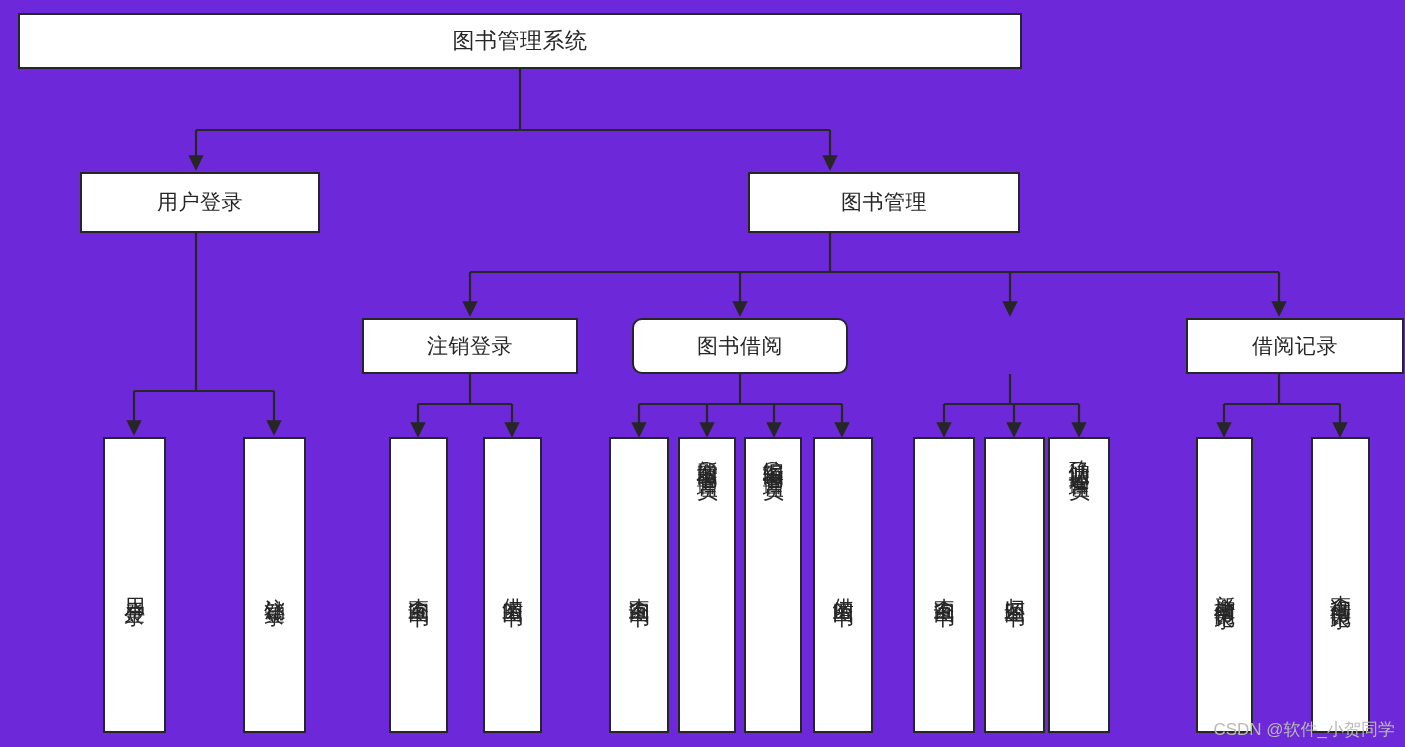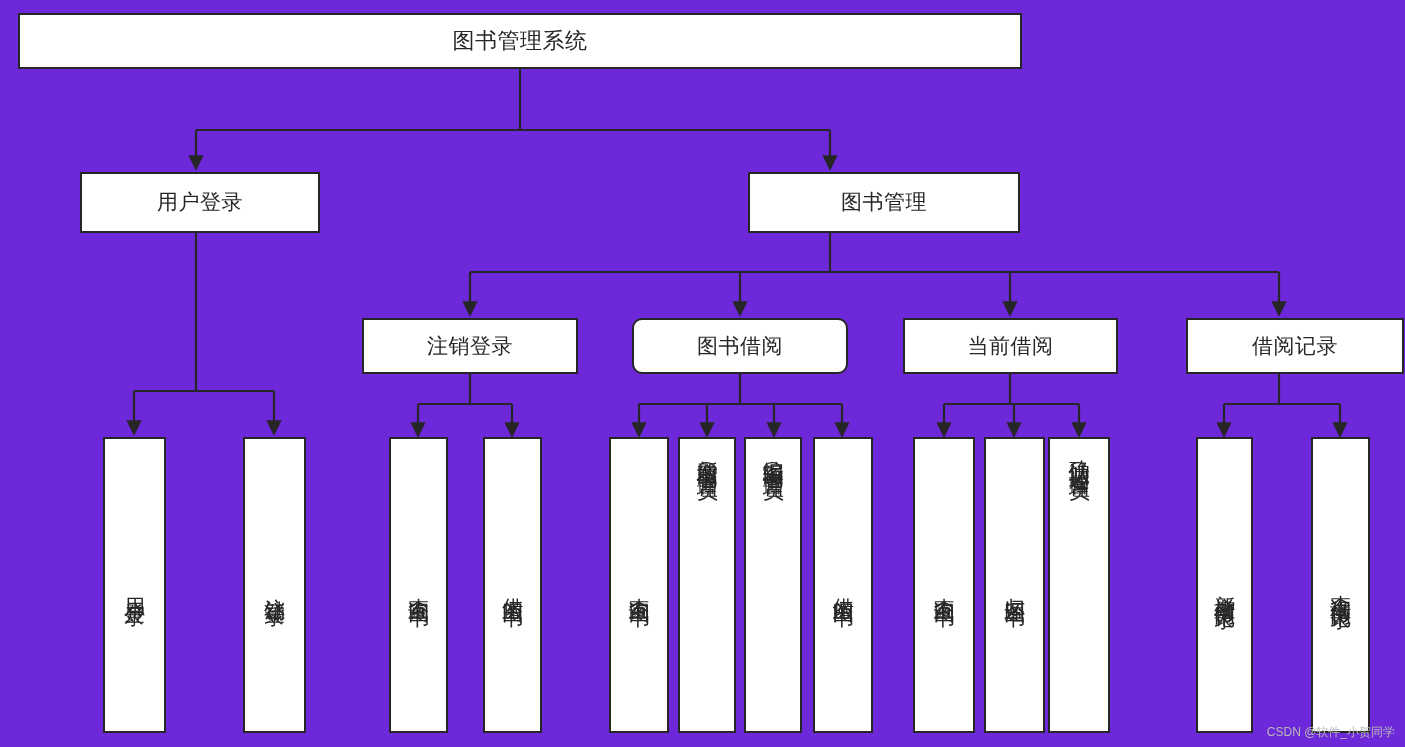--- a/index.html
+++ b/index.html
@@ -64,21 +64,21 @@
     line-height: 1.35;
     letter-spacing: 3px;
     color: #262626;
     white-space: nowrap;
     padding-top: 4px;
   }
   .watermark {
     position: absolute;
     right: 10px;
     bottom: 6px;
-    font-size: 12px;
+    font-size: 17px;
     color: #b9b9b9;
     white-space: nowrap;
     pointer-events: none;
   }
 </style>
 </head>
 <body>
 
 <div id="diagram-root">
 
@@ -143,23 +143,20 @@
   <div class="node-box node-l2" style="left:748px; top:172px; width:272px; height:61px;">
     <span class="node-label">图书管理</span>
   </div>
 
   <div class="node-box node-l3" style="left:362px; top:318px; width:216px; height:56px;">
     <span class="node-label">注销登录</span>
   </div>
   <div class="node-box node-l3" style="left:632px; top:318px; width:216px; height:56px;border-radius:10px;">
     <span class="node-label">图书借阅</span>
   </div>
-  <div class="node-box node-l3" style="left:903px; top:318px; width:215px; height:56px;">
-    <span class="node-label">当前借阅</span>
-  </div>
   <div class="node-box node-l3" style="left:1170px; top:318px; width:218px; height:56px;margin-left:16px;">
     <span class="node-label">借阅记录</span>
   </div>
 
   <div class="leaf-box align-center" style="left:103px; top:437px; width:63px; height:296px;">
     <span class="leaf-label">用户登录</span>
   </div>
   <div class="leaf-box align-center" style="left:243px; top:437px; width:63px; height:296px;">
     <span class="leaf-label">注销登录</span>
   </div>

